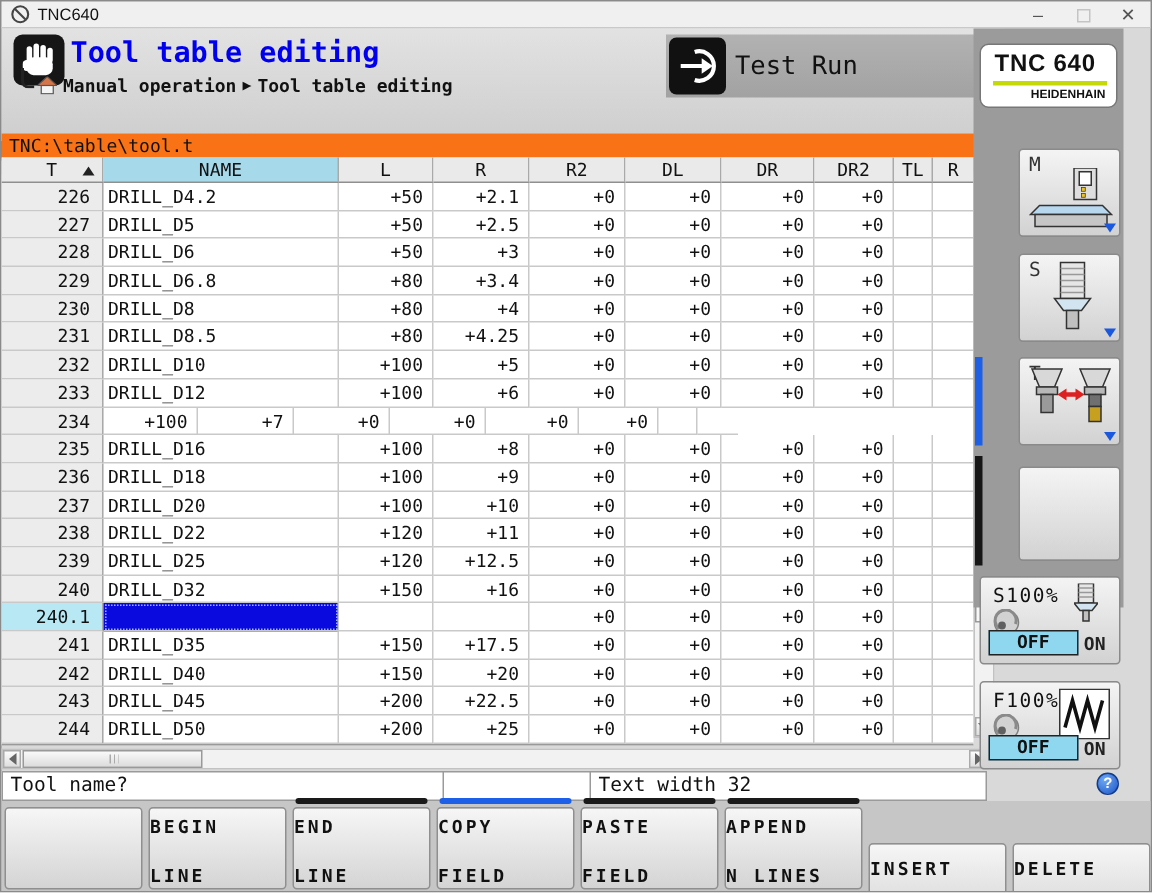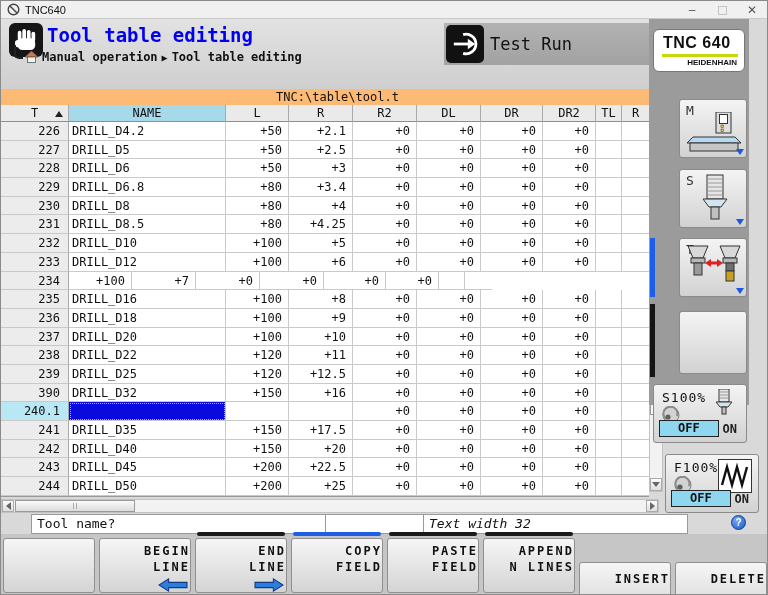--- a/index.html
+++ b/index.html
@@ -21,21 +21,21 @@
   .elbow { position:absolute; left:13px; top:26px; width:9px; height:14px; border-left:2px solid #222; border-bottom:2px solid #222; border-bottom-left-radius:5px; }
   .crumb-row { position:absolute; left:24px; top:31px; display:flex; align-items:center; gap:4px; }
   .crumb-text { font-size:12px; font-weight:bold; color:#111; white-space:nowrap; }
   .crumb-sep { font-size:10px; color:#111; }
   .tab { position:absolute; left:443px; top:4px; width:219px; height:42px; background:linear-gradient(#b2b2b2,#a2a2a2); display:flex; align-items:center; }
   .tab-icon-box { width:38px; height:38px; margin-left:2px; background:#111; border-radius:5px; display:flex; align-items:center; justify-content:center; }
   .tab-label { font-size:17px; color:#111; margin-left:6px; white-space:nowrap; }
   .left-mark { position:absolute; left:0; top:75px; width:3px; height:13px; background:#161616; }
 
   
-  .pathbar { position:absolute; left:0; top:88px; width:668px; height:28px; background:#fdba74; border-bottom:1px solid #bbb; font-size:12px; color:#111; padding:1px 0 0 5px;text-align:center; }
+  .pathbar { position:absolute; left:0; top:88px; width:668px; height:28px; background:#f97316; border-bottom:1px solid #bbb; font-size:12px; color:#111; padding:1px 0 0 5px; }
 
   
   .table-wrap { position:absolute; left:0; top:104px; width:648px; height:392px; background:#fff; border-bottom:1px solid #999; }
   .thead { display:flex; height:17px; }
   .hcell { position:relative; height:17px; line-height:16px; font-size:12px; color:#111; text-align:center; background:#eaeaea; border-right:1px solid #a9a9a9; border-bottom:1px solid #8f8f8f; }
   .hcell.name { background:#a6d9ea; }
   .sort-tri { position:absolute; right:5px; top:6px; width:0; height:0; border-left:4px solid transparent; border-right:4px solid transparent; border-bottom:6px solid #222; }
   .trow { display:flex; height:18.7px; }
   .cell { height:100%; line-height:18.4px; font-size:12px; color:#111; border-right:1px solid #c9c9c9; border-bottom:1px solid #c9c9c9; overflow:hidden; white-space:nowrap; }
   .cell.num { text-align:right; padding-right:6px; }
@@ -53,31 +53,31 @@
   .tri-left { width:0;height:0;border-top:4px solid transparent;border-bottom:4px solid transparent;border-right:5px solid #666; }
   .tri-right { width:0;height:0;border-top:4px solid transparent;border-bottom:4px solid transparent;border-left:5px solid #666; }
   .v-thumb { position:absolute; left:0; top:270px; width:12px; height:39px; background:linear-gradient(90deg,#fafafa,#dcdcdc); border:1px solid #999; }
   .v-thumb:after { content:""; position:absolute; left:2px; right:2px; top:16px; height:6px; background:repeating-linear-gradient(#aaa 0 1px, transparent 1px 3px); }
   .hscroll { position:absolute; left:0; top:498px; width:658px; height:14px; background:#f2f2f2; border:1px solid #c2c2c2; }
   .hscroll .arrow { position:absolute; top:0; width:12px; height:12px; background:linear-gradient(#fdfdfd,#dedede); border:1px solid #aaa; display:flex; align-items:center; justify-content:center; }
   .h-thumb { position:absolute; left:13px; top:0; width:120px; height:12px; background:linear-gradient(#fafafa,#dcdcdc); border:1px solid #999; }
   .h-thumb:after { content:""; position:absolute; top:2px; bottom:2px; left:57px; width:6px; background:repeating-linear-gradient(90deg,#aaa 0 1px, transparent 1px 3px); }
 
   
-  .statusbar { position:absolute; left:0; top:513px; width:725px; height:20px; display:flex;margin-left:30px; }
+  .statusbar { position:absolute; left:0; top:513px; width:725px; height:20px; display:flex; }
   .sfield { height:20px; background:#fff; border:1px solid #9a9a9a; border-left:none; font-size:13px; color:#111; padding:1px 0 0 5px; white-space:nowrap; }
   .sfield.first { border-left:1px solid #9a9a9a; width:295px; }
   .sfield.mid { width:98px; }
-  .sfield.info { width:264px;font-style:italic; }
+  .sfield.info { width:264px; }
 
   
   .softkey-area { position:absolute; left:0; top:533px; width:768px; height:62px; background:#c6c6c6; }
   .ind-bar { position:absolute; top:-2px; height:4px; width:88px; background:#1a1a1a; border-radius:2px; }
   .ind-bar.active { background:#1e5fe8; }
-  .softkey { position:absolute; top:4px; width:92px; height:55px; background:linear-gradient(#f6f6f6,#d4d4d4); border:1px solid #8f8f8f; border-radius:3px; display:flex; flex-direction:column; align-items:flex-end; justify-content:flex-start; padding-top:5px; gap:1px; }
+  .softkey { position:absolute; top:4px; width:92px; height:55px; background:linear-gradient(#f6f6f6,#d4d4d4); border:1px solid #8f8f8f; border-radius:3px; display:flex; flex-direction:column; align-items:flex-start; justify-content:flex-start; padding-top:5px; gap:18px; }
   .softkey .line { font-size:12px; font-weight:bold; letter-spacing:2px; color:#111; line-height:15px; white-space:nowrap; }
   .softkey.spread { justify-content:space-between; padding:9px 0 8px 0;margin-top:24px; }
   .sk-arrow { margin-top:2px; }
 
   
   .sidebar { position:absolute; left:648px; top:18px; width:100px; height:386px; background:#9b9b9b; }
   .logo-box { position:absolute; left:4px; top:10px; width:92px; height:43px; background:#fff; border:1px solid #777; border-radius:6px; }
   .logo-line1 { position:absolute; left:9px; top:4px; font-family:"Liberation Sans", sans-serif; font-weight:bold; font-size:16px; color:#111; letter-spacing:0.5px; }
   .logo-accent { position:absolute; left:8px; top:24px; width:76px; height:3px; background:#c5d909; }
   .logo-line2 { position:absolute; right:7px; top:28px; font-family:"Liberation Sans", sans-serif; font-weight:bold; font-size:8px; color:#111; }
@@ -327,21 +327,21 @@
           <div class="cell c2 num">+120</div>
           <div class="cell c3 num">+12.5</div>
           <div class="cell c4 num">+0</div>
           <div class="cell c5 num">+0</div>
           <div class="cell c6 num">+0</div>
           <div class="cell c7 num">+0</div>
           <div class="cell c8 num"></div>
           <div class="cell c9 num"></div>
         </div>
         <div class="trow">
-          <div class="cell c0 tcol">390</div>
+          <div class="cell c0 tcol">240</div>
           <div class="cell c1 namecol">DRILL_D32</div>
           <div class="cell c2 num">+150</div>
           <div class="cell c3 num">+16</div>
           <div class="cell c4 num">+0</div>
           <div class="cell c5 num">+0</div>
           <div class="cell c6 num">+0</div>
           <div class="cell c7 num">+0</div>
           <div class="cell c8 num"></div>
           <div class="cell c9 num"></div>
         </div>
@@ -507,21 +507,21 @@
             <line x1="3" y1="6" x2="13" y2="6"></line>
             <line x1="3" y1="9" x2="13" y2="9"></line>
           </g>
         <polygon points="0,13 16,13 12,18 4,18" fill="#d2e4f0" stroke="#333"></polygon>
         <rect x="6" y="18" width="4" height="7" fill="#c0c0c0" stroke="#333"></rect>
       </svg>
       <span class="off-badge">OFF</span>
       <span class="on-label">ON</span>
     </div>
 
-    <div class="ovr-btn" style="top:435px;margin-left:12px;">
+    <div class="ovr-btn" style="top:435px;">
       <span class="ovr-label">F100%</span>
       <svg width="18" height="18" viewBox="0 0 18 18" style="position:absolute;left:8px;top:21px;">
         <circle cx="9" cy="9" r="8" fill="#d2d2d2" stroke="#808080"></circle>
         <path d="M4 13 A 7 7 0 1 1 15 10" fill="none" stroke="#8a8a8a" stroke-width="2"></path>
         <circle cx="6" cy="11" r="2.6" fill="#606060"></circle>
       </svg>
       <svg width="34" height="34" viewBox="0 0 34 34" style="position:absolute;right:6px;top:4px;">
         <rect x="0.5" y="0.5" width="33" height="33" fill="#fff" stroke="#333"></rect>
         <polyline points="4,26 9,8 14,26 19,8 24,26 29,8" fill="none" stroke="#111" stroke-width="2.4"></polyline>
       </svg>

